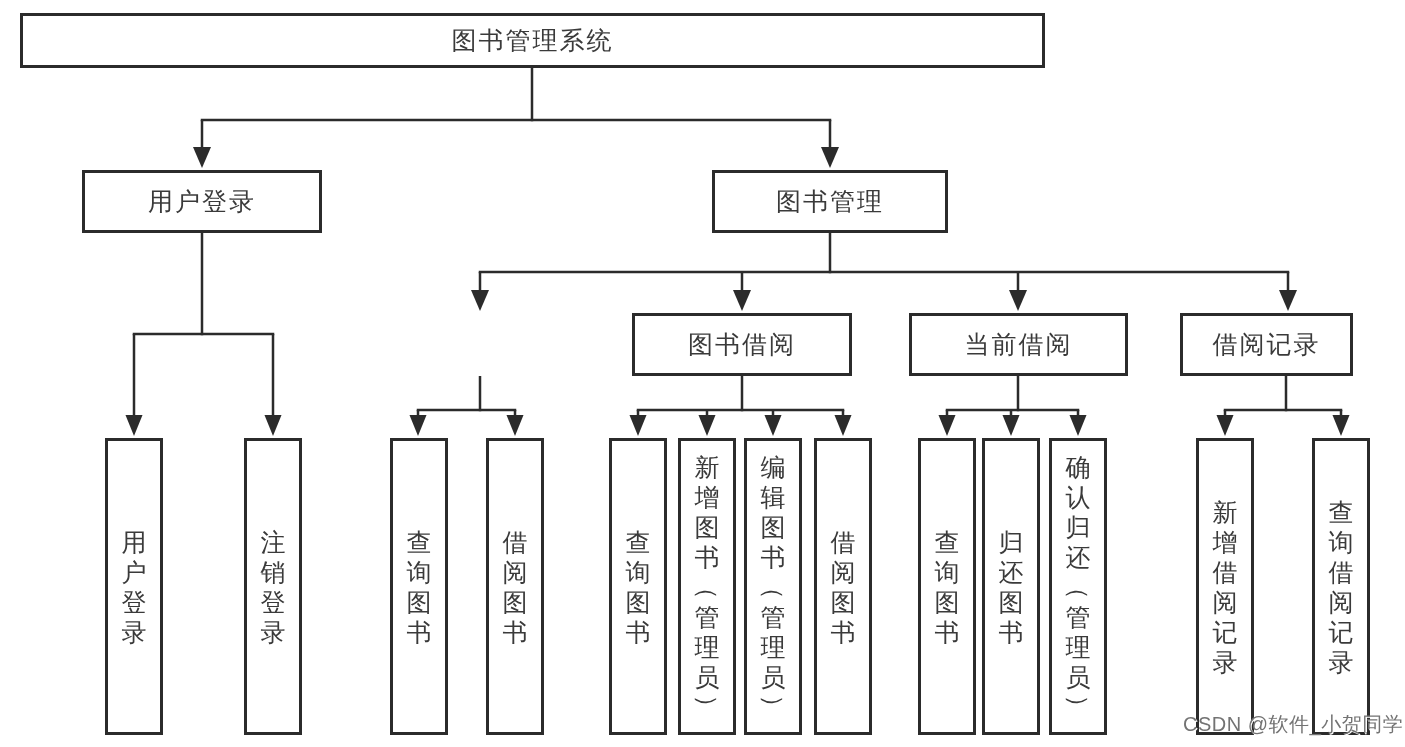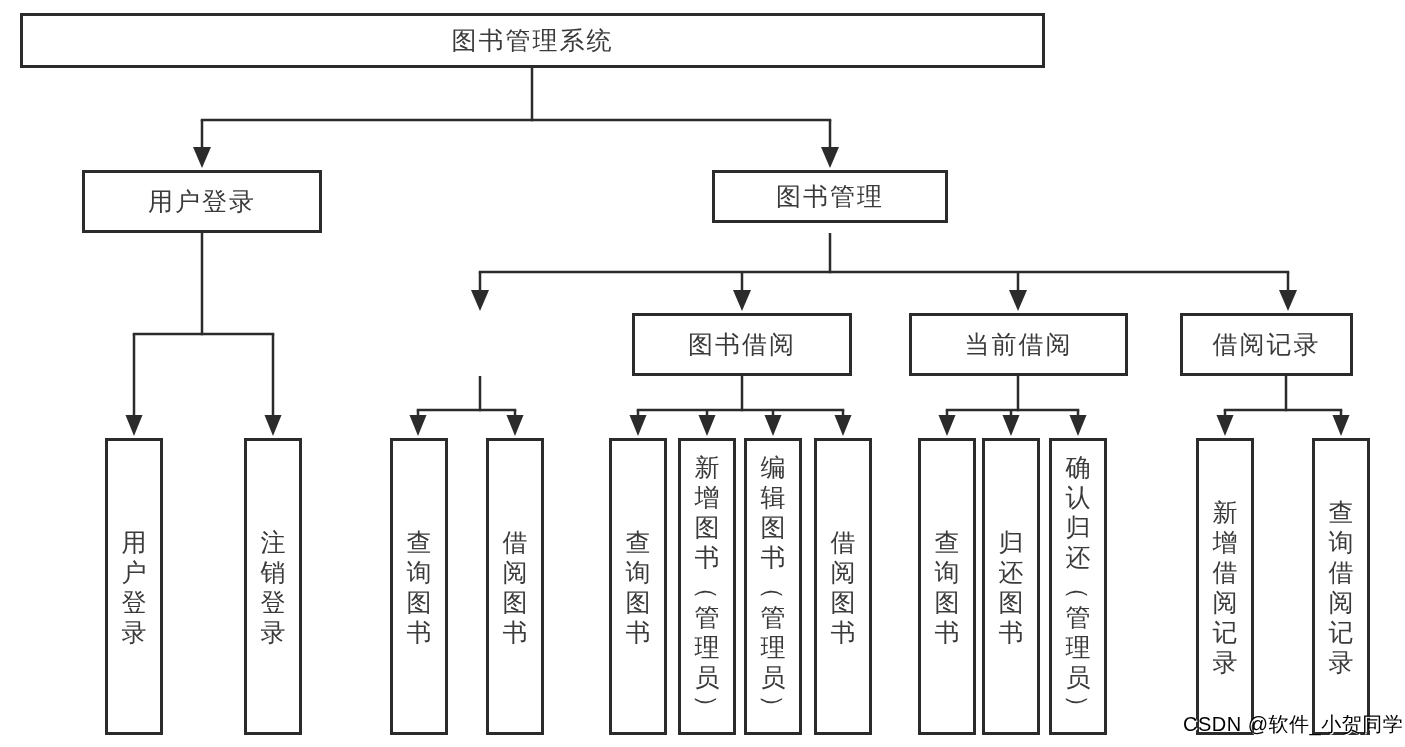--- a/index.html
+++ b/index.html
@@ -53,21 +53,21 @@
   }
   .vpunct {
     transform: rotate(90deg);
   }
   .watermark {
     position: absolute;
     left: 1183px;
     top: 711px;
     font-size: 20px;
     letter-spacing: 0.5px;
-    color: #000000;
+    color: #737373;
     text-shadow: 1px 1px 0 #ffffff;
     white-space: nowrap;
     z-index: 5;
   }
 </style>
 </head>
 <body>
 
 <div class="canvas">
 
@@ -133,21 +133,21 @@
     <polygon points="1332.5,415 1349.5,415 1341,436" stroke="none"></polygon>
   </svg>
 
   <div class="node hnode" style="left:20px; top:13px; width:1025px; height:55px;">
     <span>图书管理系统</span>
   </div>
 
   <div class="node hnode" style="left:82px; top:170px; width:240px; height:63px;">
     <span>用户登录</span>
   </div>
-  <div class="node hnode" style="left:712px; top:170px; width:236px; height:53px;">
+  <div class="node hnode" style="left:712px; top:170px; width:236px; height:63px;">
     <span>图书管理</span>
   </div>
 
   <div class="node hnode" style="left:909px; top:313px; width:219px; height:63px;">
     <span>当前借阅</span>
   </div>
   <div class="node hnode" style="left:632px; top:313px; width:220px; height:63px;">
     <span>图书借阅</span>
   </div>
   <div class="node hnode" style="left:1180px; top:313px; width:173px; height:63px;">

